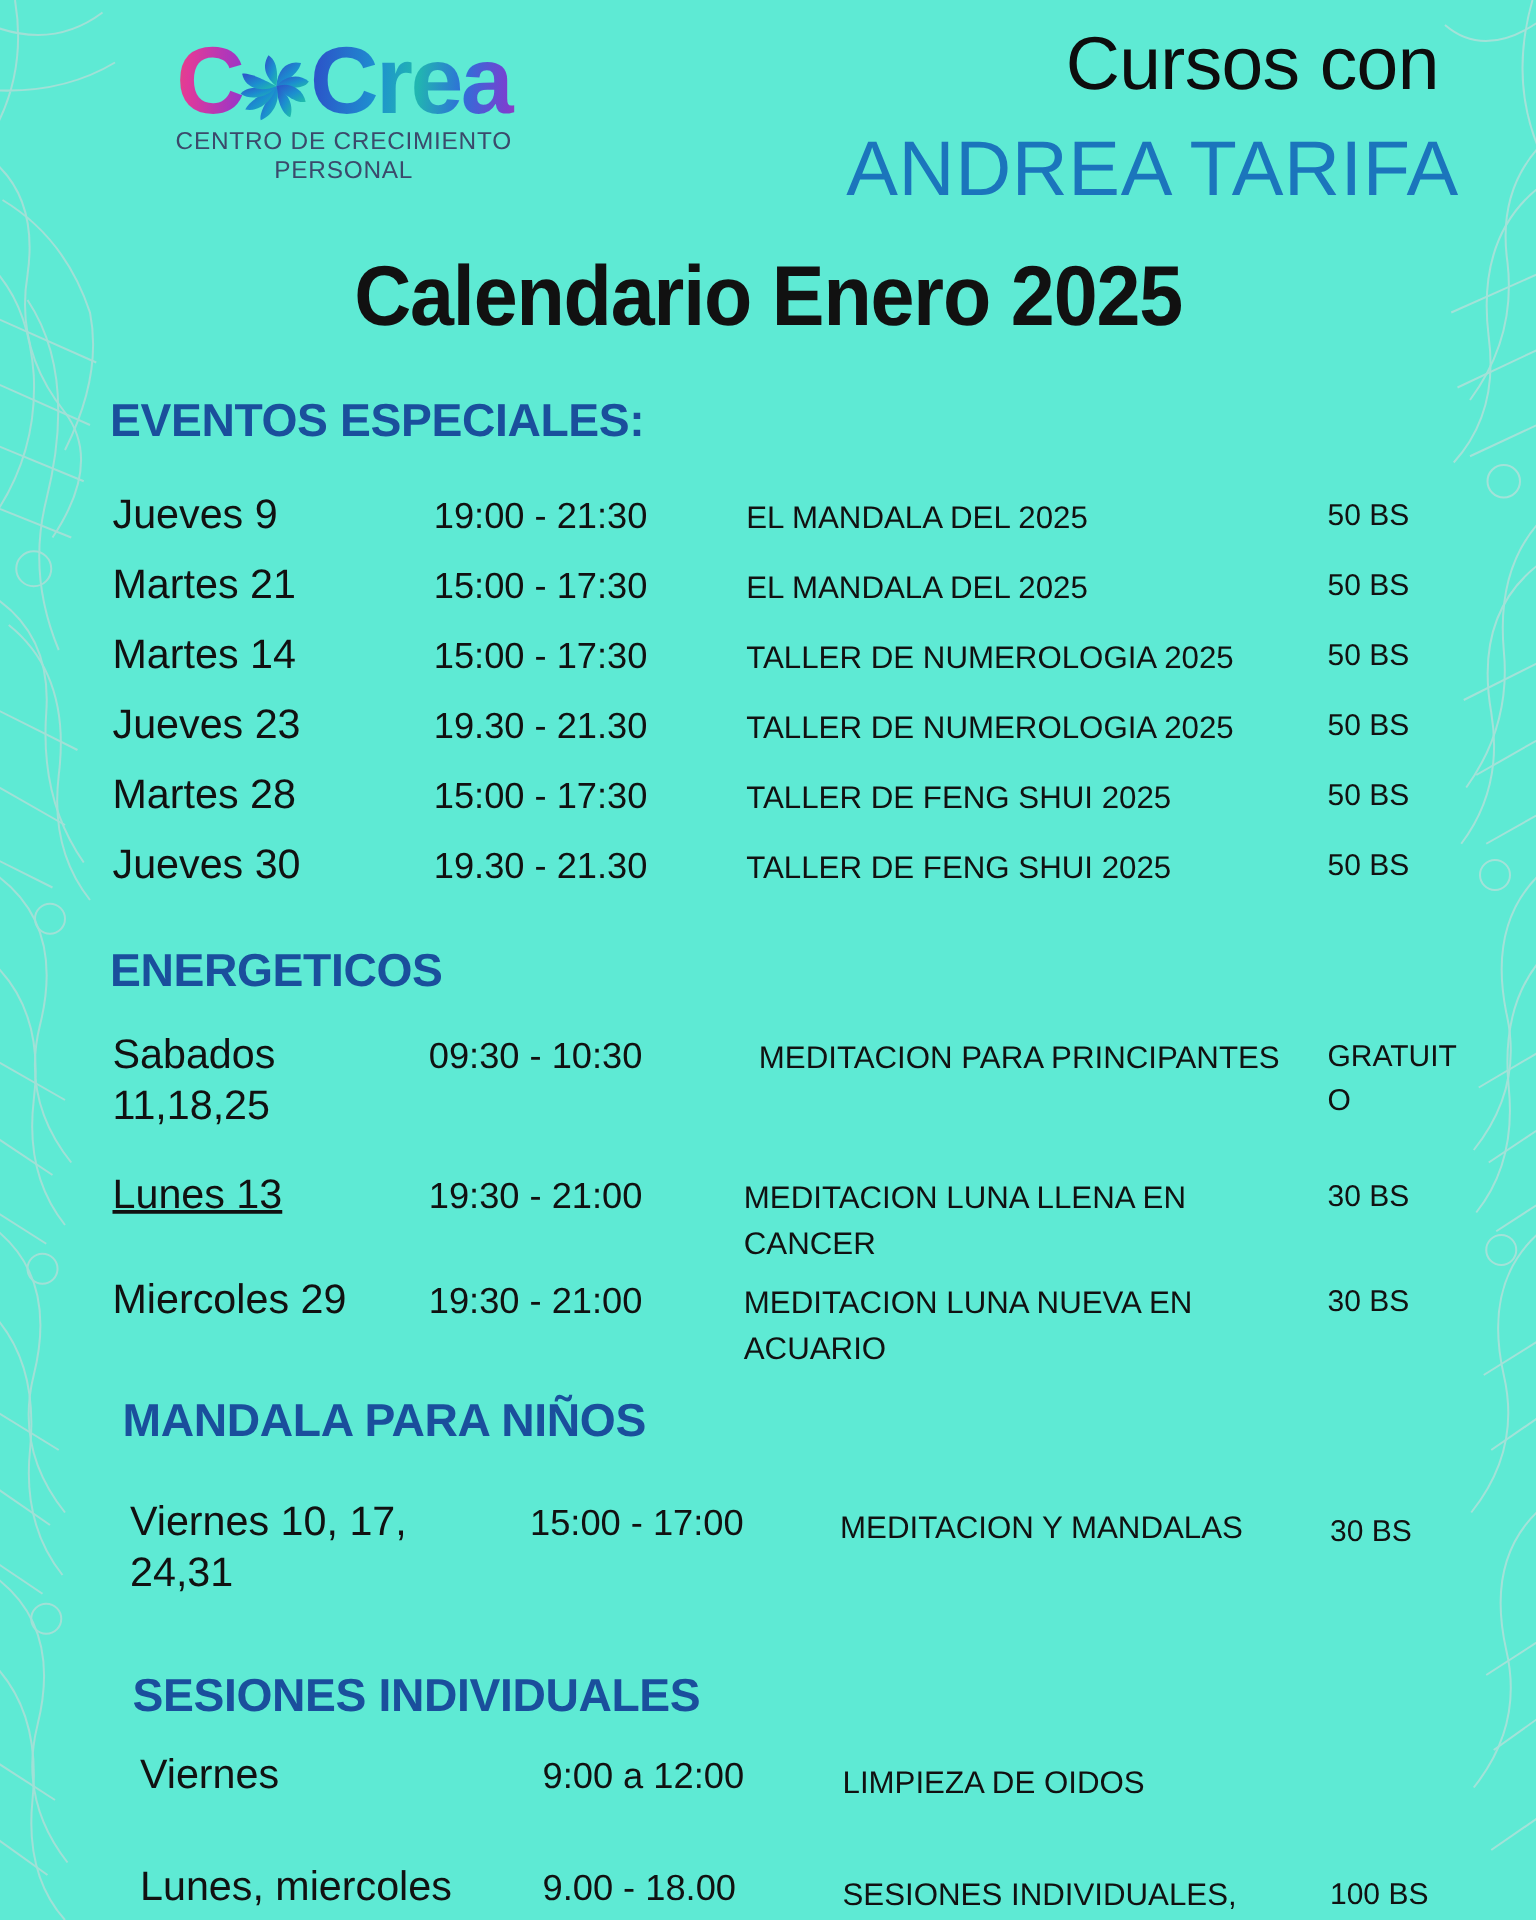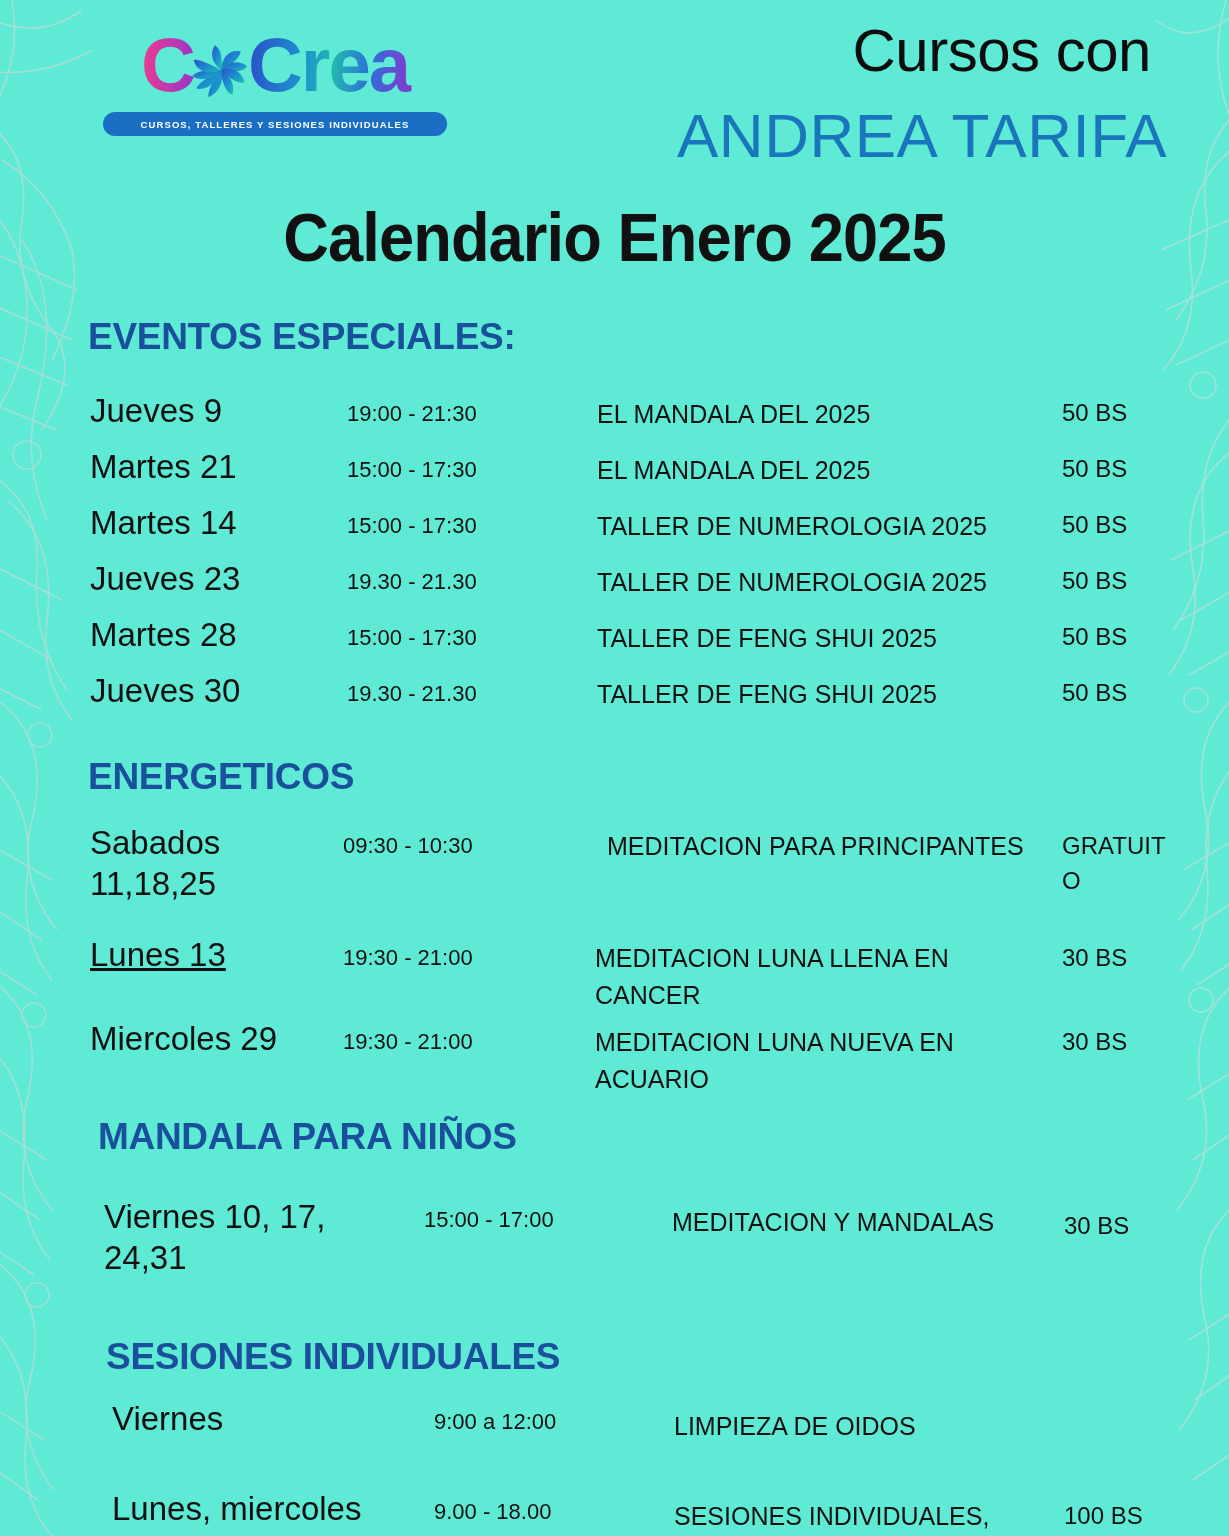--- a/index.html
+++ b/index.html
@@ -154,21 +154,21 @@
     position: absolute;
     top: 0;
     color: #111111;
     white-space: pre-line;
   }
   .c-day {
     font-size: 33px;
     line-height: 41px;
   }
   .c-time {
-    font-size: 22px;
+    font-size: 29px;
     line-height: 41px;
   }
   .c-desc {
     font-size: 25px;
     line-height: 37px;
   }
   .c-price {
     font-size: 24px;
     line-height: 35px;
   }
@@ -247,21 +247,21 @@
                 <path d="M50 50 C50 50 78 38 82 20 C64 16 52 28 50 50Z"></path>
                 <path d="M50 50 C50 50 84 58 92 44 C78 32 60 38 50 50Z"></path>
                 <path d="M50 50 C50 50 72 74 88 70 C84 52 66 44 50 50Z"></path>
                 <path d="M50 50 C50 50 52 84 68 90 C74 72 62 56 50 50Z"></path>
                 <path d="M50 50 C50 50 26 82 30 94 C48 86 56 66 50 50Z"></path>
                 <path d="M50 50 C50 50 16 66 10 80 C28 84 46 68 50 50Z"></path>
                 <path d="M50 50 C50 50 10 48 4 60 C20 70 42 62 50 50Z"></path>
                 <path d="M50 50 C50 50 14 30 6 34 C10 54 32 58 50 50Z"></path>
               </g>
             </svg></span><span>Crea</span></div>
-      <div class="logo-pill">CURSOS,  TALLERES  Y  SESIONES INDIVIDUALES</div>
+      <div class="logo-sub">CENTRO DE CRECIMIENTO PERSONAL</div>
     </div>
 
     <div class="cursos-con">Cursos con</div>
     <div class="andrea">ANDREA TARIFA</div>
   </div>
 
   <div class="main-title">Calendario Enero 2025</div>
 
   <div class="content">
       <div class="section-title indent-a" style="position: absolute; top: 0px;">EVENTOS ESPECIALES:</div>

